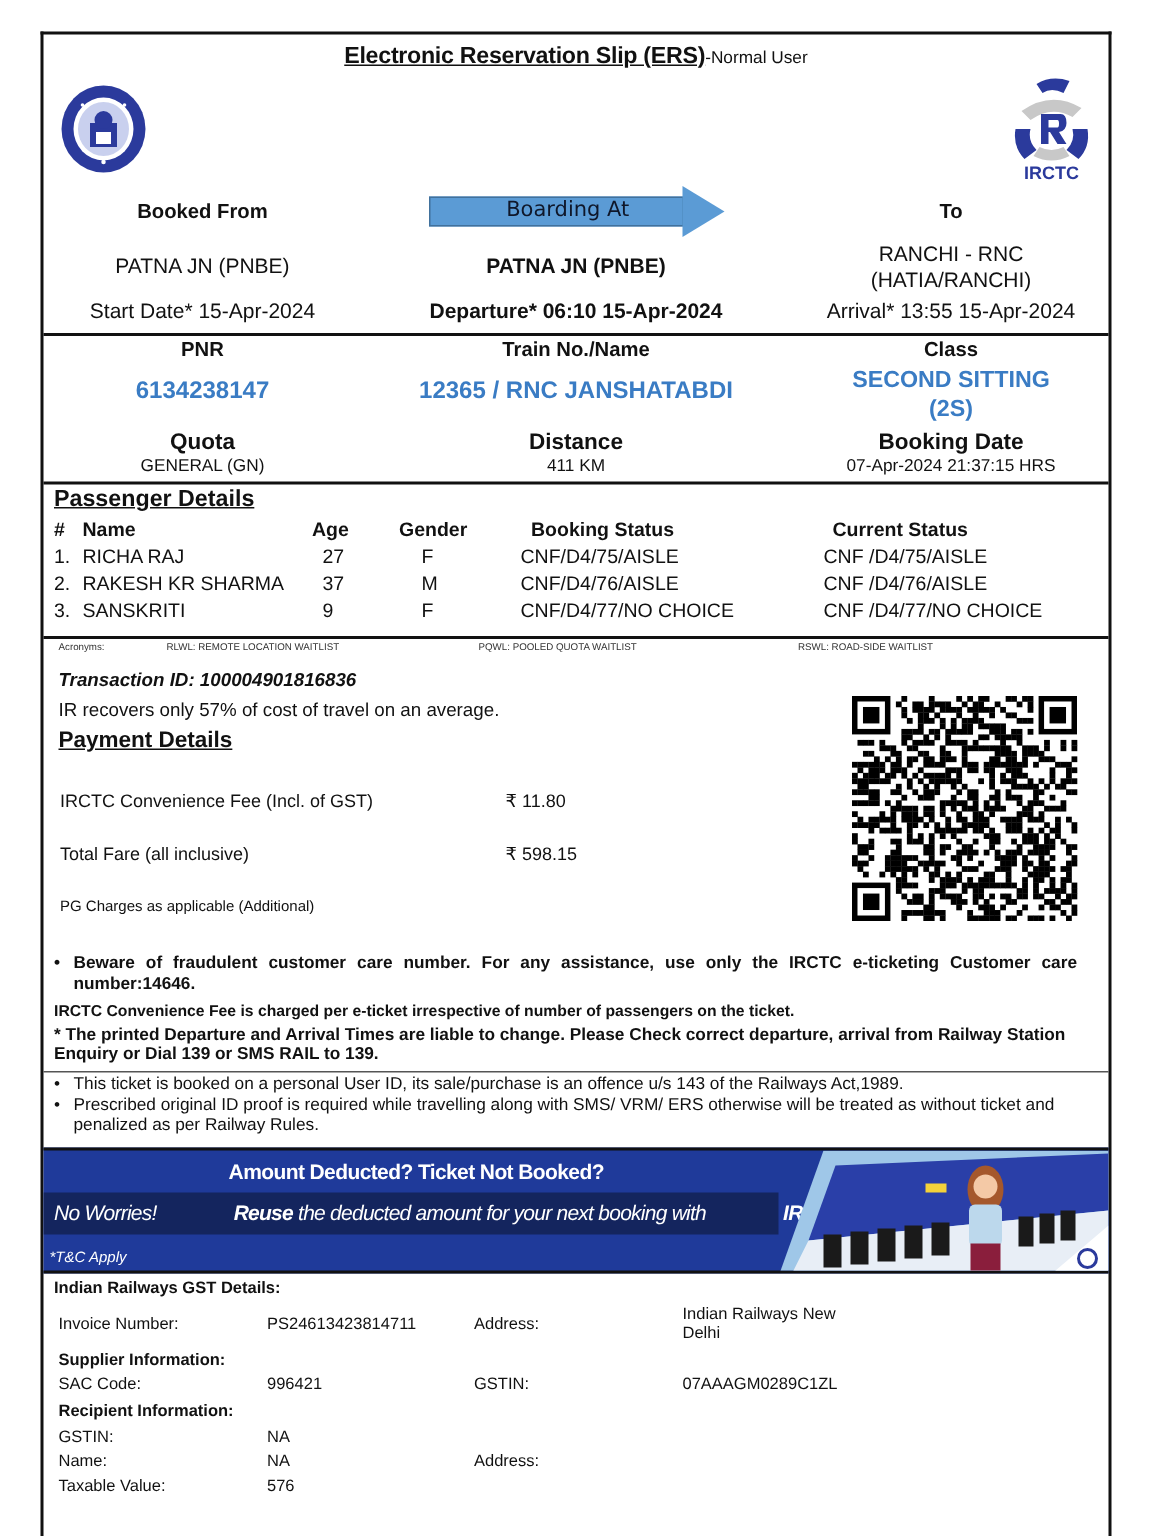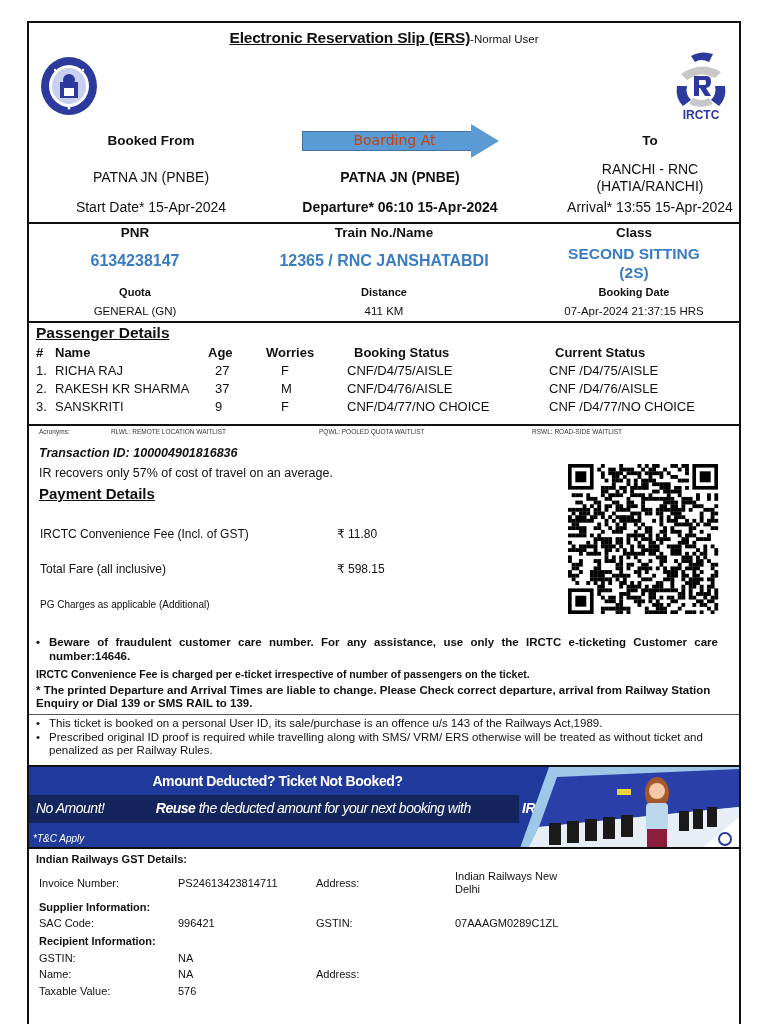--- a/index.html
+++ b/index.html
@@ -10,49 +10,49 @@
 
   
   .title-row { position: absolute; left: 0; top: 6px; width: 100%; text-align: center; font-size: 15px; }
   .title-main { font-weight: bold; text-decoration: underline; font-size: 15.5px; letter-spacing: -0.2px; }
   .title-sub { font-size: 11.5px; }
 
   .ir-logo { position: absolute; left: 11px; top: 33px; width: 58px; height: 60px; }
   .irctc-logo { position: absolute; left: 640px; top: 25px; width: 64px; height: 74px; }
 
   
-  .journey { position: absolute; left: 16px; top: 100px; width: 100%; height: 100px; padding-left: 32px; }
+  .journey { position: absolute; left: 0; top: 100px; width: 100%; height: 100px; padding-left: 32px; }
   .jcol { position: absolute; text-align: center; font-size: 13.5px; }
   .jcol.c1 { left: 0; width: 212px; }
   .jcol.c2 { left: 212px; width: 286px; }
   .jcol.c3 { left: 498px; width: 214px; }
   .jlabel { position: absolute; top: 10px; font-weight: bold; font-size: 13.5px; }
   .c1 .jlabel, .c3 .jlabel { width: 100%; }
   .jstation { position: absolute; top: 46px; width: 100%; font-size: 14px; }
   .jdate { position: absolute; top: 76px; width: 100%; font-size: 14px; }
   .c2 .jstation, .c2 .jdate { font-weight: bold; }
   .c3 .jstation { top: 38px; line-height: 17px; }
 
   .arrow { position: absolute; left: 257px; top: 1px; width: 200px; height: 34px; }
   .arrow-body { position: absolute; left: 0; top: 7px; width: 170px; height: 20px; background: #5b9bd5; border: 1px solid #41719c; }
   .arrow-head { position: absolute; left: 169px; top: 0; width: 0; height: 0; border-top: 17px solid transparent; border-bottom: 17px solid transparent; border-left: 28px solid #5b9bd5; }
-  .arrow-text { position: absolute; left: 0; top: 8px; width: 185px; text-align: center; color: #c2410c; font-size: 14px; font-family: "DejaVu Sans", sans-serif; }
+  .arrow-text { position: absolute; left: 0; top: 8px; width: 185px; text-align: center; color: #0f172a; font-size: 14px; font-family: "DejaVu Sans", sans-serif; }
 
   .hline { position: absolute; left: 0; width: 100%; height: 2px; background: #111; }
 
   
   .tinfo { position: absolute; left: 0; top: 200px; width: 100%; height: 100px; }
   .tcol { position: absolute; text-align: center; }
   .tcol.c1 { left: 0; width: 212px; }
   .tcol.c2 { left: 212px; width: 286px; }
   .tcol.c3 { left: 498px; width: 214px; }
   .tlabel { font-weight: bold; font-size: 13.5px; position: absolute; top: 2px; width: 100%; }
   .tvalue { color: #3a7cc4; font-weight: bold; font-size: 16px; position: absolute; top: 29px; width: 100%; }
   .c3 .tvalue { top: 21px; line-height: 19px; font-size: 15.5px; }
-  .qlabel { font-weight: bold; font-size: 11px; position: absolute; top: 63px; width: 100%; }
+  .qlabel { font-weight: bold; font-size: 15px; position: absolute; top: 63px; width: 100%; }
   .qvalue { font-size: 11.5px; position: absolute; top: 82px; width: 100%; }
 
   
   .pax { position: absolute; left: 0; top: 300px; width: 100%; height: 102px; }
   .pax-title { position: absolute; left: 7px; top: 1px; font-weight: bold; font-size: 15.5px; text-decoration: underline; }
   .pax-row { position: absolute; left: 0; width: 100%; height: 18px; font-size: 13px; }
   .pax-row.head { font-weight: bold; }
   .pax-row span { position: absolute; }
   .px-num { left: 7px; }
   .px-name { left: 26px; }
@@ -199,21 +199,21 @@
   </div>
 
   <div class="hline" style="top:298px;"></div>
 
   <div class="pax">
     <div class="pax-title">Passenger Details</div>
     <div class="pax-row head" style="top:22px;">
       <span class="px-num">#</span>
       <span class="px-name">Name</span>
       <span class="px-age">Age</span>
-      <span class="px-gender">Worries</span>
+      <span class="px-gender">Gender</span>
       <span class="px-book">Booking Status</span>
       <span class="px-cur">Current Status</span>
     </div>
     <div class="pax-row data" style="top:40px;">
       <span class="px-num">1.</span>
       <span class="px-name">RICHA RAJ</span>
       <span class="px-age">27</span>
       <span class="px-gender">F</span>
       <span class="px-book">CNF/D4/75/AISLE</span>
       <span class="px-cur">CNF /D4/75/AISLE</span>
@@ -1029,21 +1029,21 @@
   <div class="hline-thin" style="top:691px;"></div>
 
   <div class="rules">
     <div class="rule"><span class="dot">•</span><span>This ticket is booked on a personal User ID, its sale/purchase is an offence u/s 143 of the Railways Act,1989.</span></div>
     <div class="rule"><span class="dot">•</span><span>Prescribed original ID proof is required while travelling along with SMS/ VRM/ ERS otherwise will be treated as without ticket and penalized as per Railway Rules.</span></div>
   </div>
 
   <div class="banner">
     <div class="banner-stripe"></div>
     <div class="banner-h">Amount Deducted? Ticket Not Booked?</div>
-    <div class="banner-s"><span>No Amount! </span><b>Reuse</b><span> the deducted amount for your next booking with </span><b>IRCTC iPay</b></div>
+    <div class="banner-s"><span>No Worries! </span><b>Reuse</b><span> the deducted amount for your next booking with </span><b>IRCTC iPay</b></div>
     <div class="banner-tc">*T&amp;C Apply</div>
     <div class="banner-art">
       <svg width="220" height="84" viewBox="0 0 220 84">
         <polygon points="30,0 220,0 220,84 0,84" fill="#9fc7e8"></polygon>
         <polygon points="38,10 220,2 220,40 20,60" fill="#2a3fa8"></polygon>
         <polygon points="20,60 220,40 220,84 8,84" fill="#e8eef6"></polygon>
         <g fill="#1a1a1a">
           <rect x="30" y="56" width="12" height="22"></rect>
           <rect x="48" y="54" width="12" height="22"></rect>
           <rect x="66" y="52" width="12" height="22"></rect>

